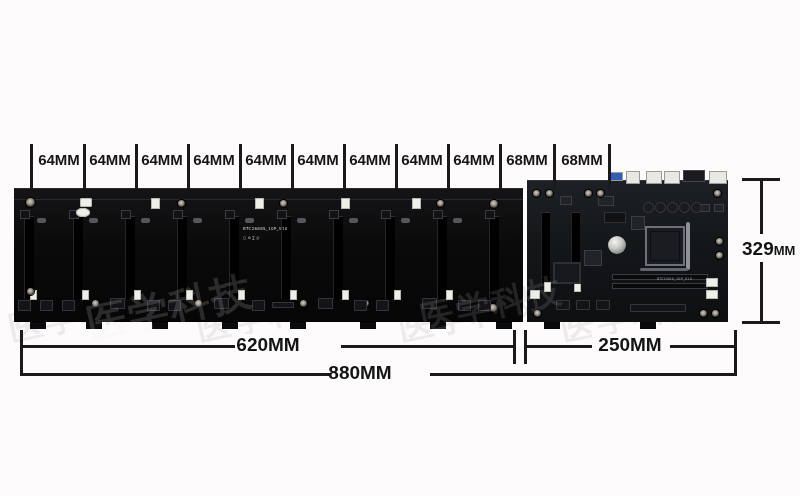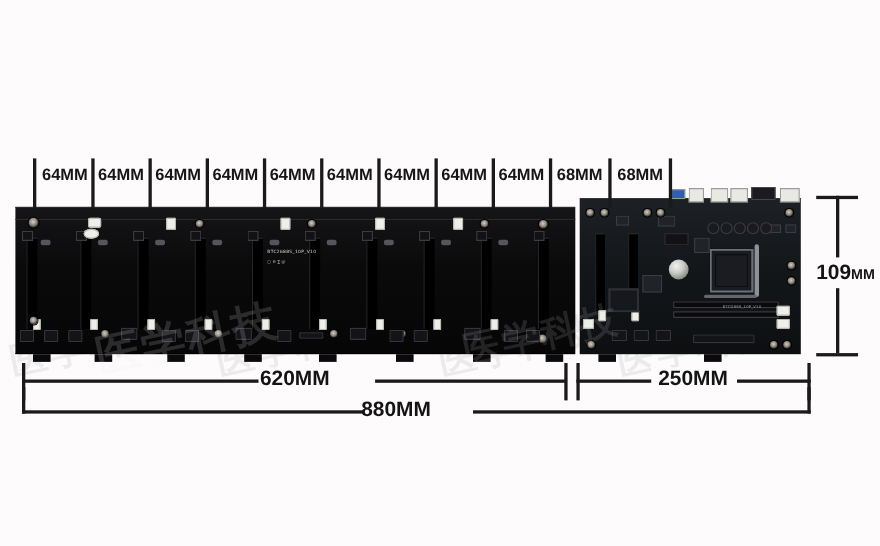--- a/index.html
+++ b/index.html
@@ -330,21 +330,21 @@
     <div class="dimlabel top-seg-label" style="left:556px;top:152px;width:52px;text-align:center;">68MM</div>
   </div>
 
   <div>
     <div class="tick-h" style="left:742px;top:178px;width:38px;"></div>
     <div class="tick-h" style="left:742px;top:321px;width:38px;"></div>
     <div class="tick-v" style="left:760px;top:178px;height:143px;"></div>
 
     <div style="position:absolute;left:744px;top:234px;width:34px;height:28px;background:#fdfbfb;"></div>
     <div class="dimtext-v" style="left:742px;top:238px;">
-      <span>109</span><span class="mm-small">MM</span>
+      <span>329</span><span class="mm-small">MM</span>
     </div>
   </div>
 
   <div>
 
     <div class="tick-v" style="left:20px;top:330px;height:34px;"></div>
     <div class="tick-v" style="left:513px;top:330px;height:34px;"></div>
     <div class="dimline" style="left:20px;top:345px;width:495px;">
       <div class="gap" style="left:215px;width:106px;"></div>
     </div>

